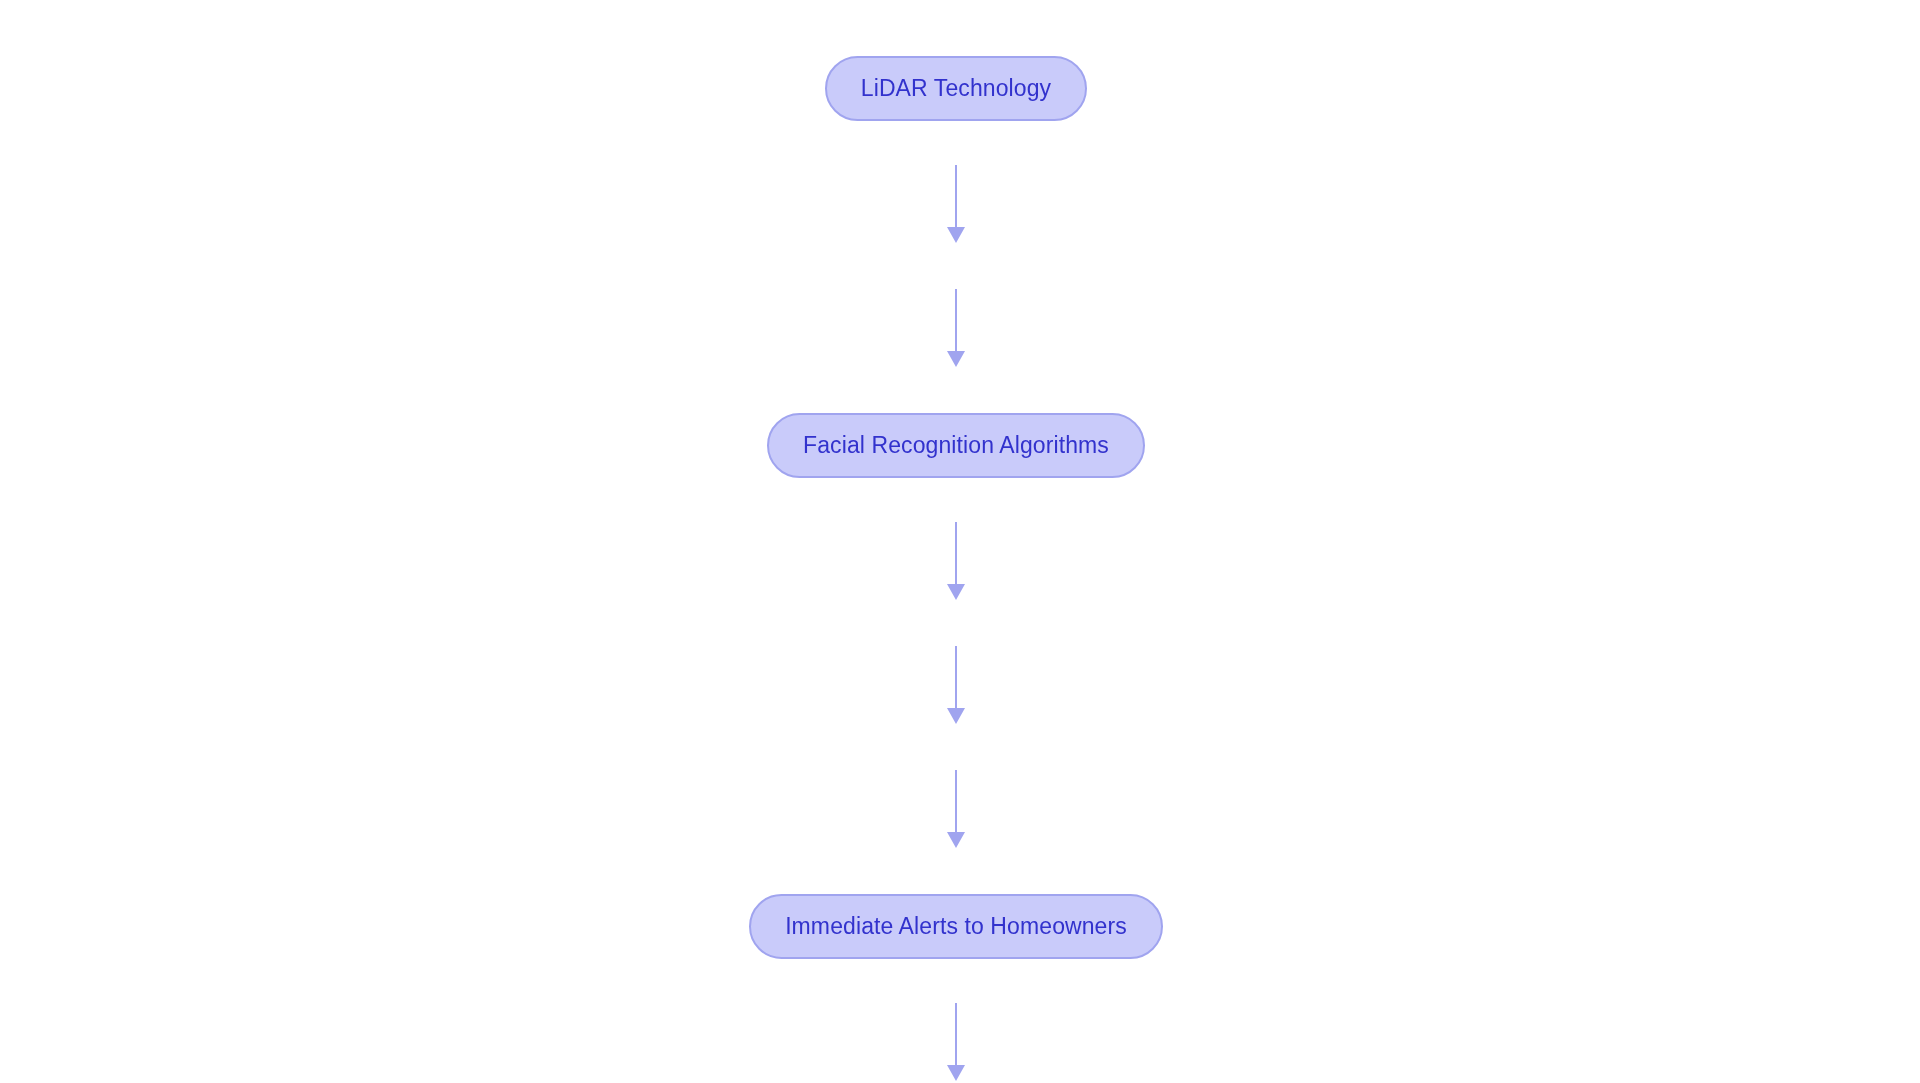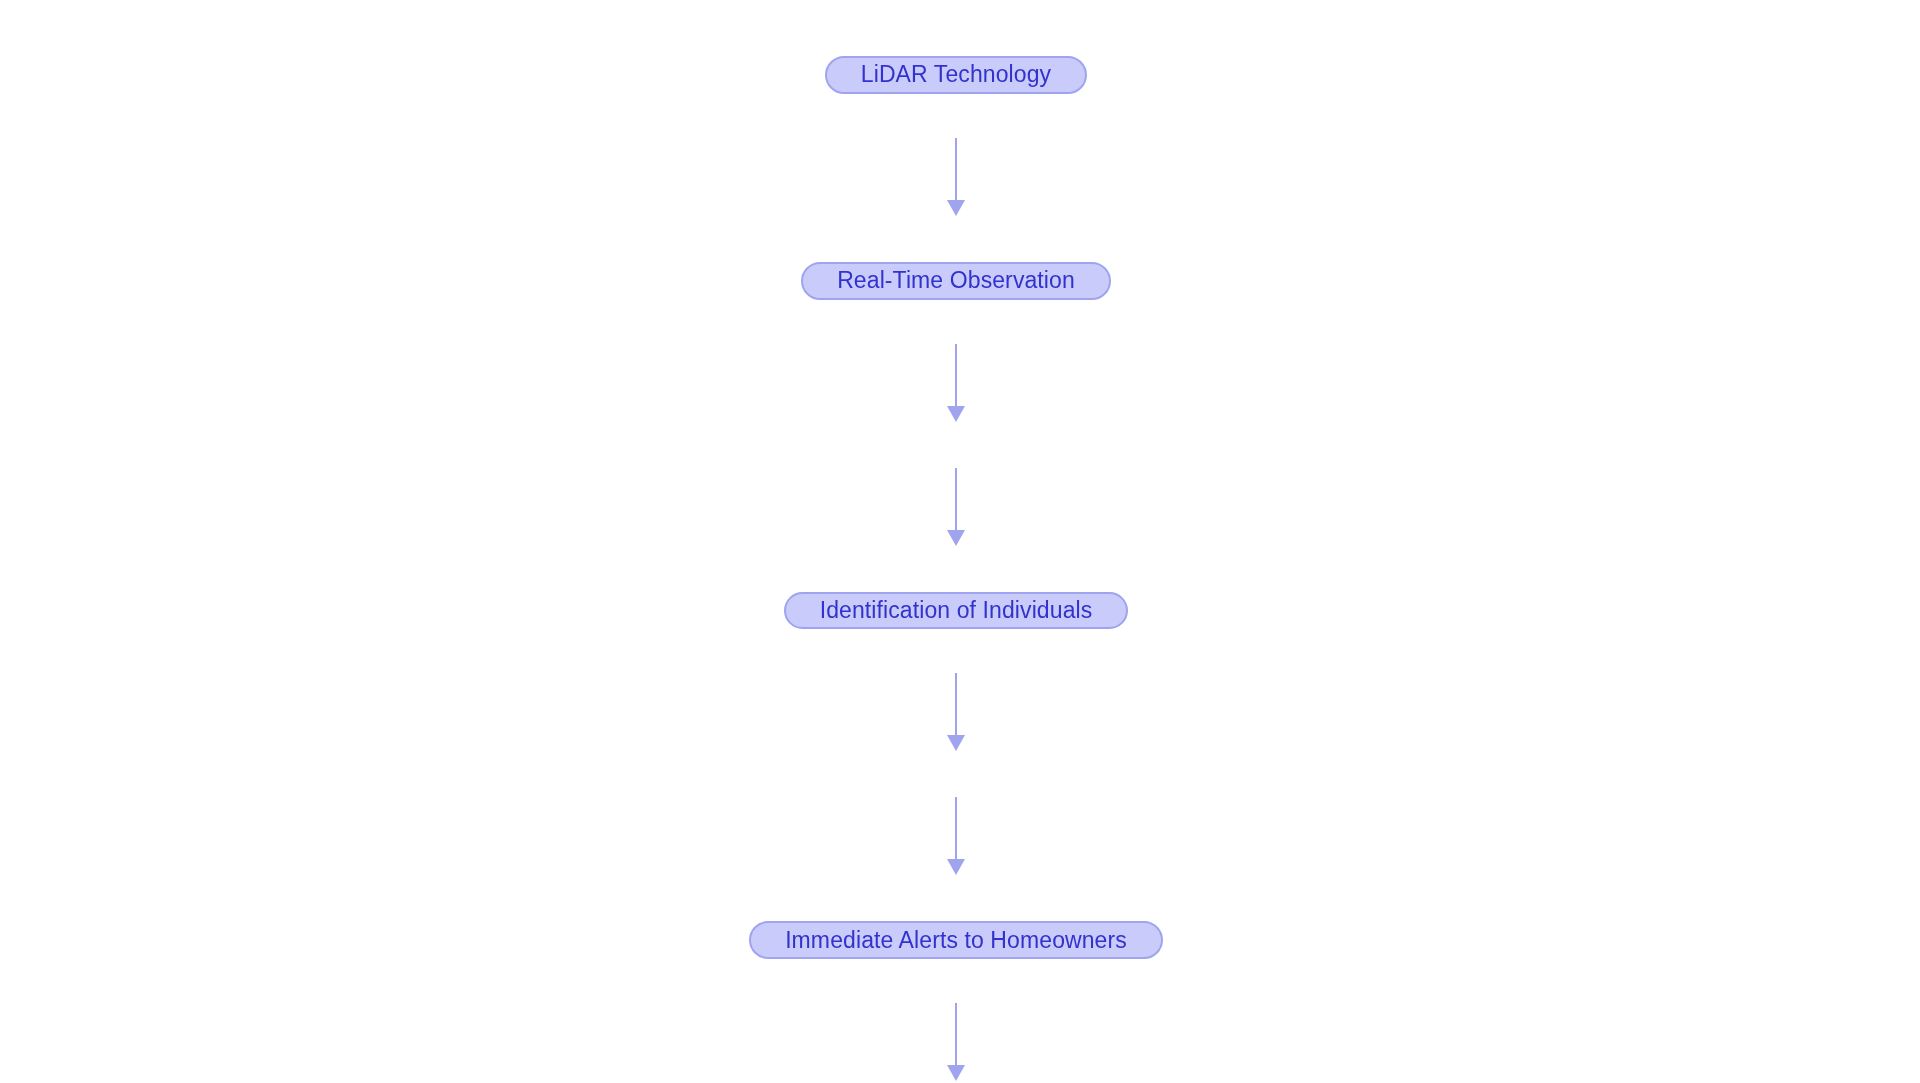--- a/index.html
+++ b/index.html
@@ -89,38 +89,35 @@
 
     <div class="flow-node">
       <span>LiDAR Technology</span>
     </div>
 
     <div class="flow-connector">
       <div class="conn-line"></div>
       <div class="conn-head"></div>
     </div>
 
+
+    <div class="flow-connector">
+      <div class="conn-line"></div>
+      <div class="conn-head"></div>
+    </div>
+
     <div class="flow-node">
-      <span>Real-Time Observation</span>
+      <span>Facial Recognition Algorithms</span>
     </div>
 
     <div class="flow-connector">
       <div class="conn-line"></div>
       <div class="conn-head"></div>
     </div>
 
-
-    <div class="flow-connector">
-      <div class="conn-line"></div>
-      <div class="conn-head"></div>
-    </div>
-
-    <div class="flow-node">
-      <span>Identification of Individuals</span>
-    </div>
 
     <div class="flow-connector">
       <div class="conn-line"></div>
       <div class="conn-head"></div>
     </div>
 
 
     <div class="flow-connector">
       <div class="conn-line"></div>
       <div class="conn-head"></div>

